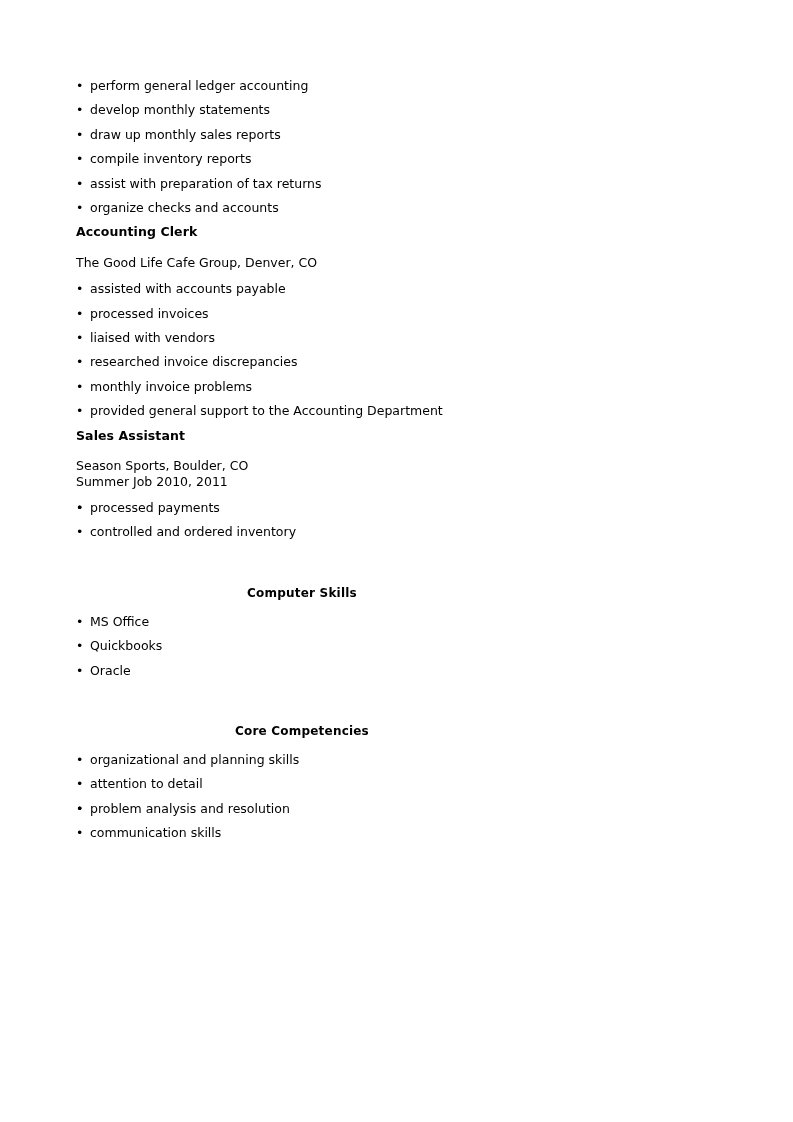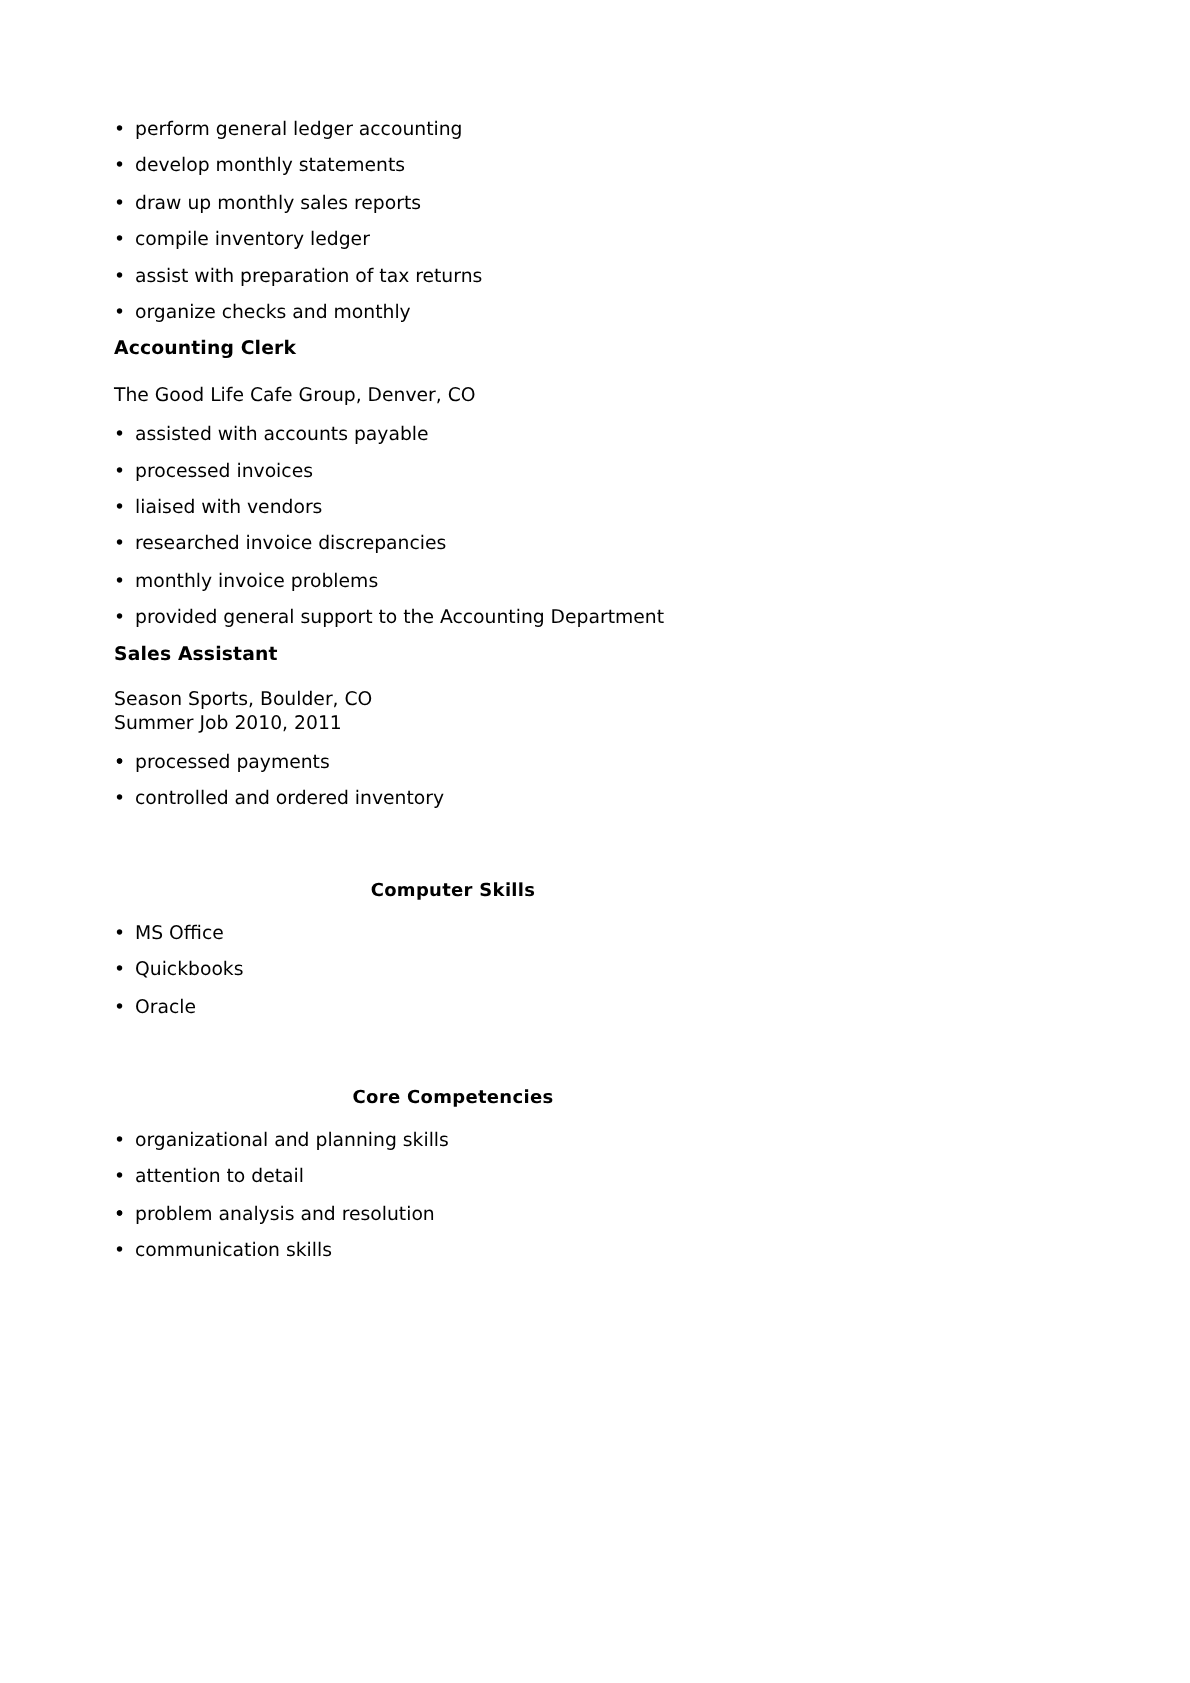--- a/index.html
+++ b/index.html
@@ -98,23 +98,23 @@
 </head>
 <body>
 
 <div class="page">
   <div class="content">
 
     <ul class="bullet-list">
       <li class="bullet-item"><span class="bullet-glyph">•</span><span>perform general ledger accounting</span></li>
       <li class="bullet-item"><span class="bullet-glyph">•</span><span>develop monthly statements</span></li>
       <li class="bullet-item"><span class="bullet-glyph">•</span><span>draw up monthly sales reports</span></li>
-      <li class="bullet-item"><span class="bullet-glyph">•</span><span>compile inventory ledger</span></li>
+      <li class="bullet-item"><span class="bullet-glyph">•</span><span>compile inventory reports</span></li>
       <li class="bullet-item"><span class="bullet-glyph">•</span><span>assist with preparation of tax returns</span></li>
-      <li class="bullet-item"><span class="bullet-glyph">•</span><span>organize checks and monthly</span></li>
+      <li class="bullet-item"><span class="bullet-glyph">•</span><span>organize checks and accounts</span></li>
     </ul>
 
     <h3 class="job-title">Accounting Clerk</h3>
 
     <div class="job-meta">
       <span class="meta-line">The Good Life Cafe Group, Denver, CO</span>
     </div>
 
     <div class="block-gap-after-meta"></div>
 

